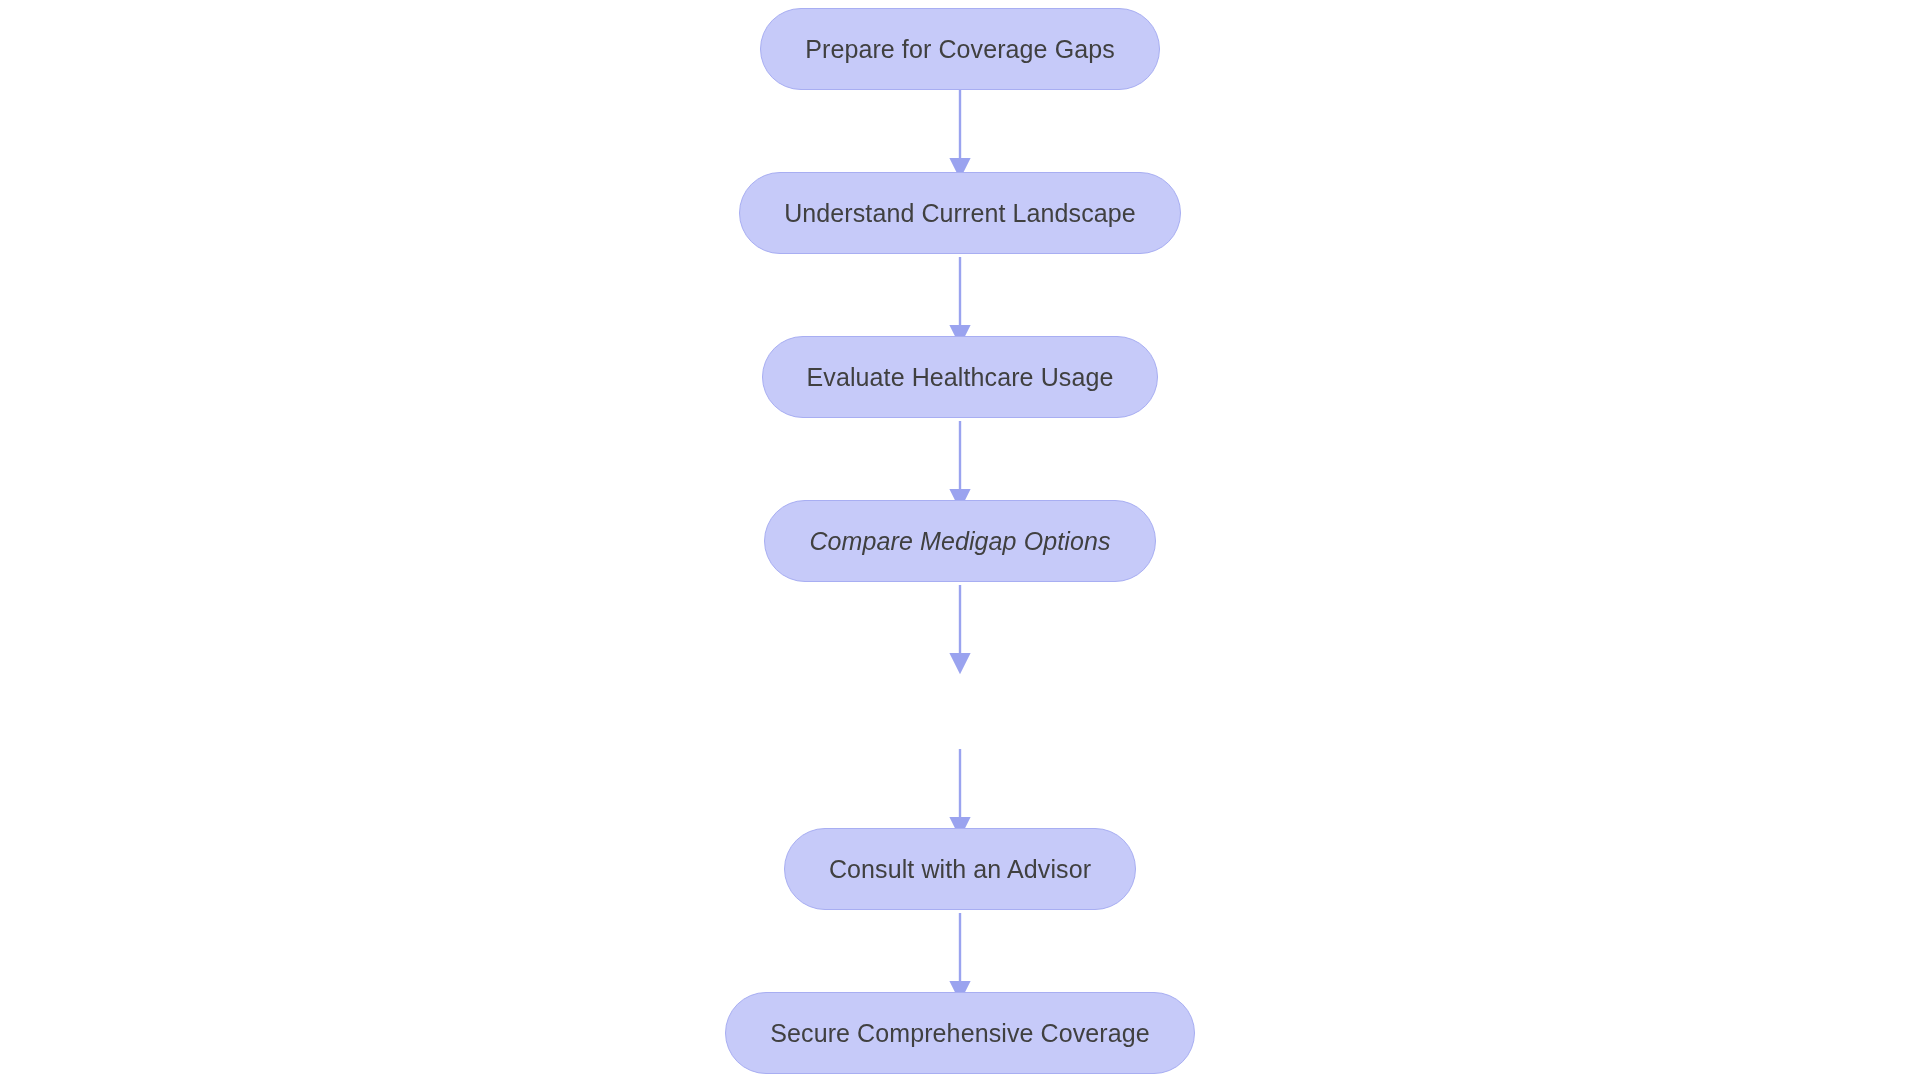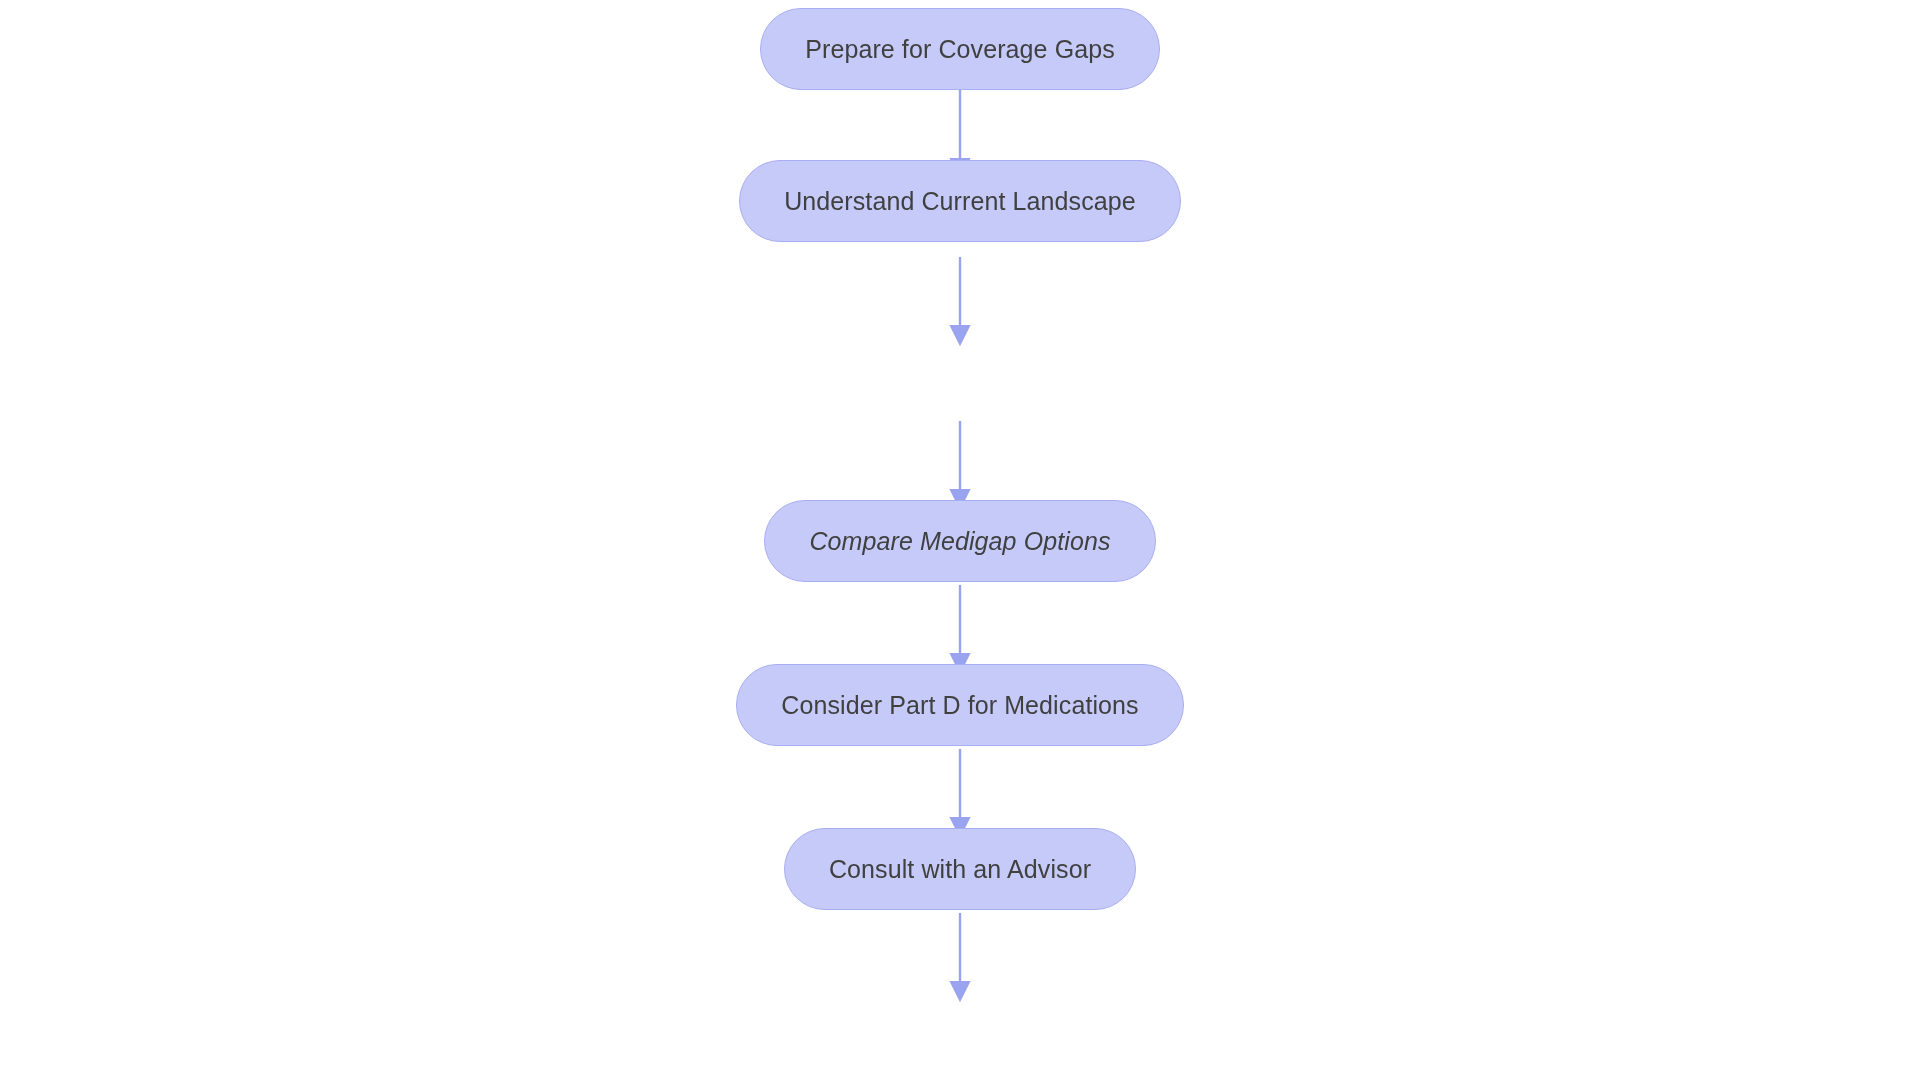--- a/index.html
+++ b/index.html
@@ -104,45 +104,50 @@
   </svg>
 
   <div class="flow-column">
 
     <div class="node-slot" style="top:8px;">
       <div class="flow-node">
         <span class="flow-node-label">Prepare for Coverage Gaps</span>
       </div>
     </div>
 
-    <div class="node-slot" style="top:160px;text-align:right;">
+    <div class="node-slot" style="top:172px;text-align:right;">
       <div class="flow-node">
         <span class="flow-node-label">Understand Current Landscape</span>
       </div>
     </div>
 
+    <div class="node-slot" style="top:336px;">
+      <div class="flow-node">
+        <span class="flow-node-label">Evaluate Healthcare Usage</span>
+      </div>
+    </div>
 
     <div class="node-slot" style="top:500px;font-style:italic;">
       <div class="flow-node">
         <span class="flow-node-label">Compare Medigap Options</span>
       </div>
     </div>
 
-    <div class="node-slot" style="top:664px;">
-      <div class="flow-node">
-        <span class="flow-node-label">Consider Part D for Medications</span>
-      </div>
-    </div>
 
     <div class="node-slot" style="top:828px;">
       <div class="flow-node">
         <span class="flow-node-label">Consult with an Advisor</span>
       </div>
     </div>
 
+    <div class="node-slot" style="top:992px;">
+      <div class="flow-node">
+        <span class="flow-node-label">Secure Comprehensive Coverage</span>
+      </div>
+    </div>
 
   </div>
 
   <div class="edge-hit" style="top:90px;  height:70px;"></div>
   <div class="edge-hit" style="top:257px; height:70px;"></div>
   <div class="edge-hit" style="top:421px; height:70px;"></div>
   <div class="edge-hit" style="top:585px; height:70px;"></div>
   <div class="edge-hit" style="top:749px; height:70px;"></div>
   <div class="edge-hit" style="top:913px; height:70px;"></div>
 

